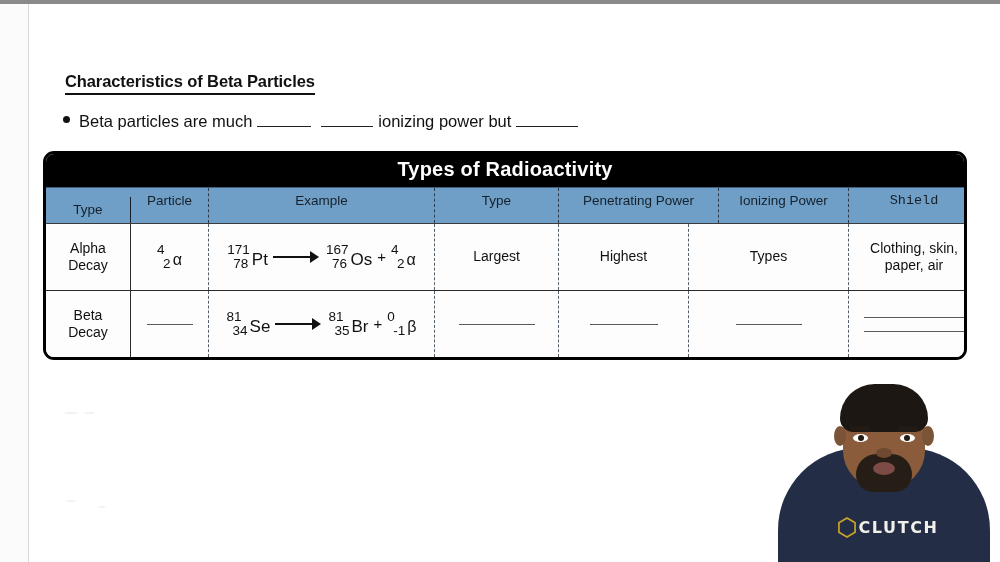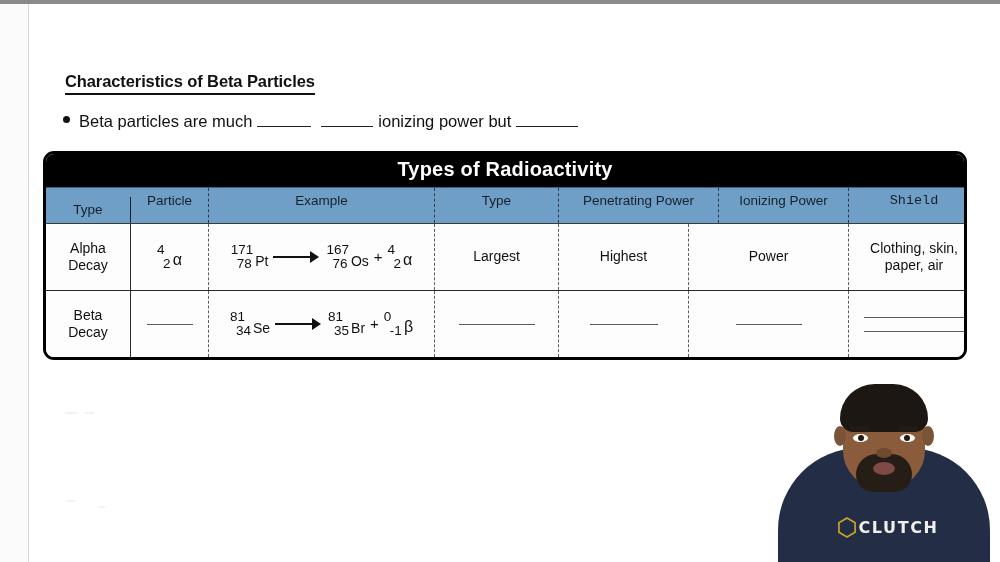--- a/index.html
+++ b/index.html
@@ -170,21 +170,21 @@
   .nuc .ams {
     display: inline-flex;
     flex-direction: column;
     align-items: flex-start;
     font-size: 13.5px;
     line-height: 1.04;
     margin-right: 2px;
   }
   .nuc .ams .mass { padding-left: 0px; }
   .nuc .ams .num  { padding-left: 6px; }
-  .nuc .sym { font-size: 14px; align-self: flex-end; padding-bottom: 1px; }
+  .nuc .sym { font-size: 17px; align-self: flex-end; padding-bottom: 1px; }
   .nuc .sym.greek { font-size: 16px; }
   .arrow {
     display: inline-block;
     position: relative;
     width: 48px;
     height: 12px;
     margin: 0 5px;
   }
   .arrow::before {
     content: "";
@@ -444,21 +444,21 @@
               <span class="mass">4</span>
               <span class="num">2</span>
             </span>
             <span class="sym greek">α</span>
           </span>
         </span>
       </div>
 
       <div class="cell c-size">Largest</div>
       <div class="cell c-ion">Highest</div>
-      <div class="cell c-pen">Power</div>
+      <div class="cell c-pen">Types</div>
       <div class="cell c-shield">
         <div>
           <div>Clothing, skin,</div>
           <div>paper, air</div>
         </div>
       </div>
     </div>
 
     <div class="trow">
       <div class="cell c-type solid-sep">

